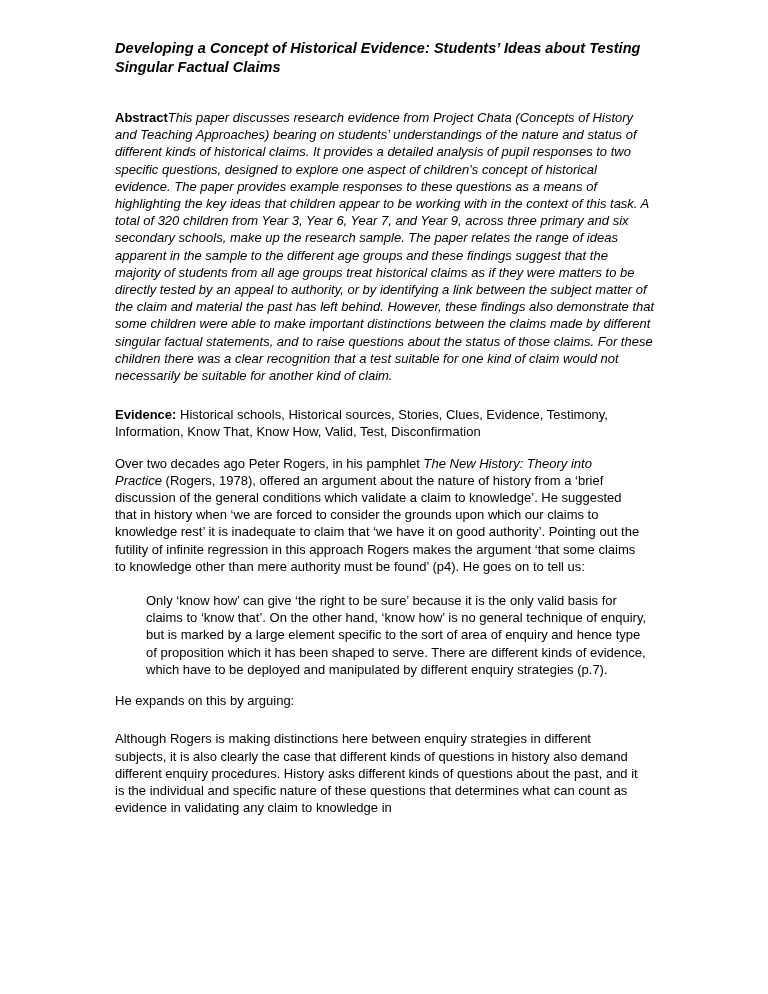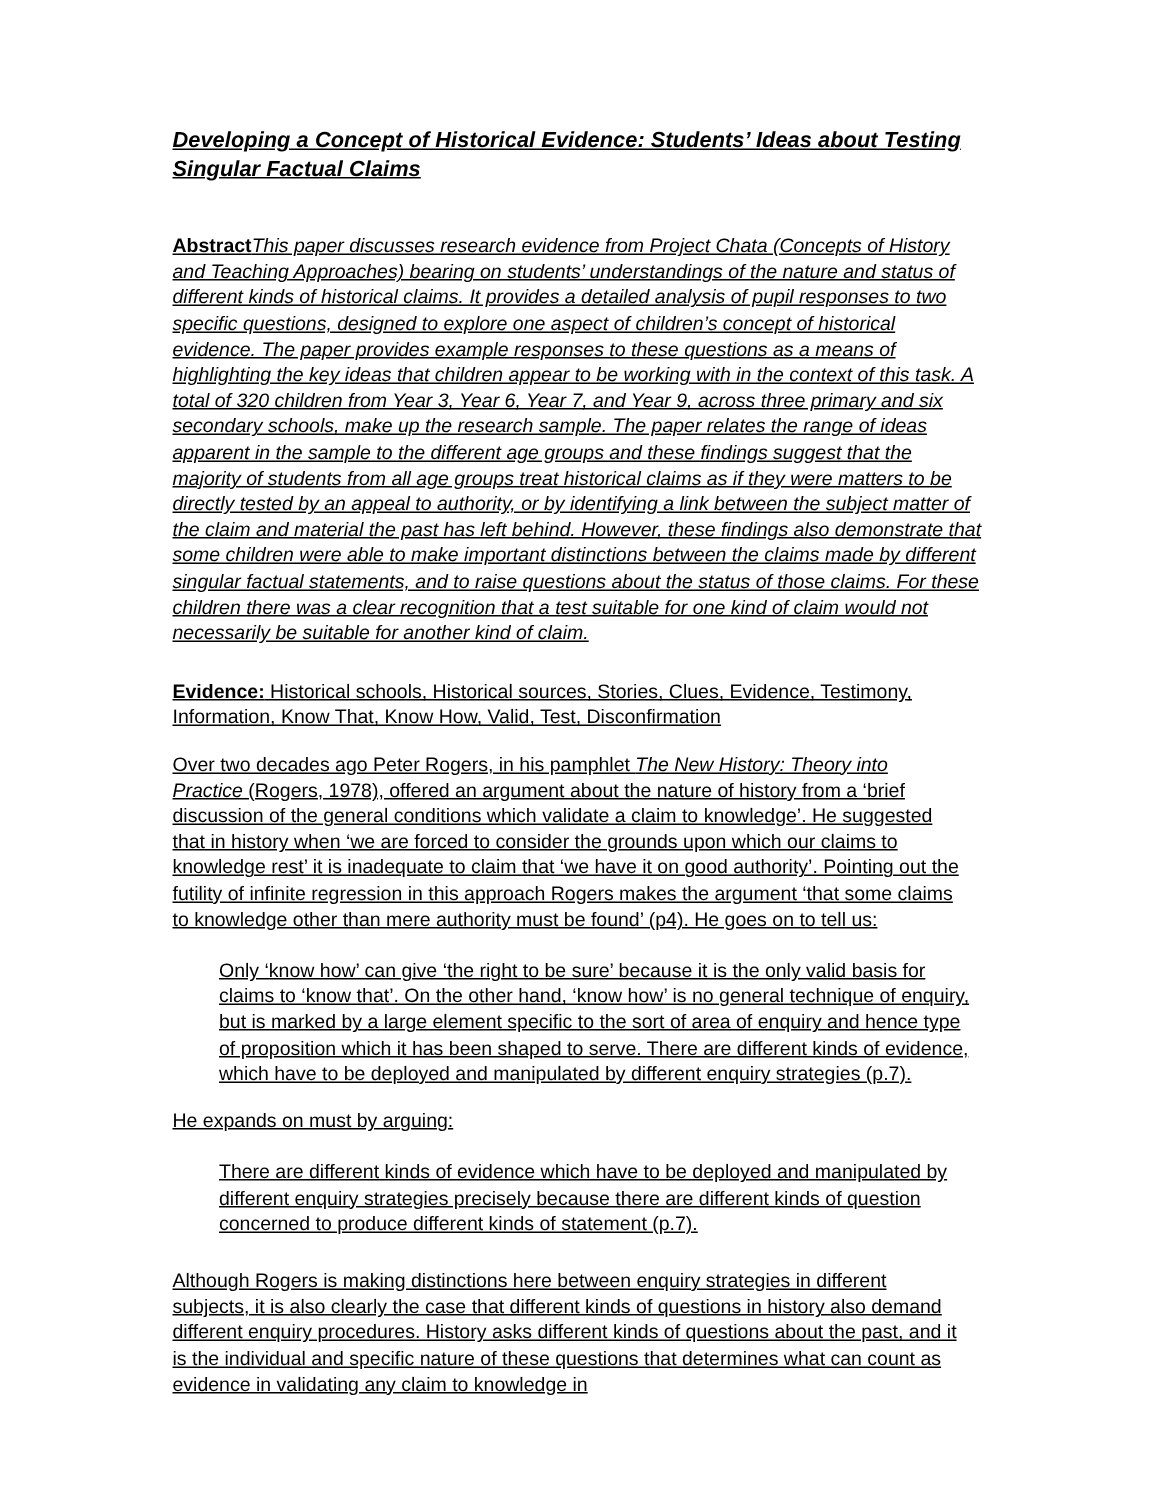--- a/index.html
+++ b/index.html
@@ -14,22 +14,21 @@
     color: #000000;
     -webkit-font-smoothing: antialiased;
   }
 
   .page {
     position: relative;
     width: 768px;
     height: 994px;
     background: #ffffff;
     box-sizing: border-box;
-    padding: 85px 112px 0 115px;
-    text-decoration: underline;
+    padding: 39px 112px 0 115px;
   }
 
   .doc-title {
     font-size: 14.5px;
     font-weight: bold;
     font-style: italic;
     line-height: 19px;
     margin: 0 0 0 0;
     letter-spacing: 0.05px;
   }
@@ -105,19 +104,18 @@
     <span class="lead">Evidence:</span><span> Historical schools, Historical sources, Stories, Clues, Evidence, Testimony, Information, Know That, Know How, Valid, Test, Disconfirmation</span>
   </p>
 
 
   <p class="body-para">
     <span>Over two decades ago Peter Rogers, in his pamphlet </span><span class="it">The New History: Theory into Practice</span><span> (Rogers, 1978), offered an argument about the nature of history from a ‘brief discussion of the general conditions which validate a claim to knowledge’.  He suggested that in history when ‘we are forced to consider the grounds upon which our claims to knowledge rest’ it is inadequate to claim that ‘we have it on good authority’.  Pointing out the futility of infinite regression in this approach Rogers makes the argument ‘that some claims to knowledge other than mere authority must be found’ (p4).   He goes on to tell us:</span>
   </p>
 
   <blockquote class="blockquote">Only ‘know how’ can give ‘the right to be sure’ because it is the only valid basis for claims to ‘know that’.  On the other hand, ‘know how’ is no general technique of enquiry, but is marked by a large element specific to the sort of area of enquiry and hence type of proposition which it has been shaped to serve.  There are different kinds of evidence, which have to be deployed and manipulated by different enquiry strategies (p.7).</blockquote>
 
-  <p class="body-para">He expands on must by arguing:</p>
+  <p class="body-para">He expands on this by arguing:</p>
 
-  <blockquote class="blockquote">There are different kinds of evidence which have to be deployed and manipulated by different enquiry strategies precisely because there are different kinds of question concerned to produce different kinds of statement (p.7).</blockquote>
 
   <p class="body-para tight">Although Rogers is making distinctions here between enquiry strategies in different subjects, it is also clearly the case that different kinds of questions in history also demand different enquiry procedures.  History asks different kinds of questions about the past, and it is the individual and specific nature of these questions that determines what can count as evidence in validating any claim to knowledge in</p>
 
 </div>
 
 </body></html>

